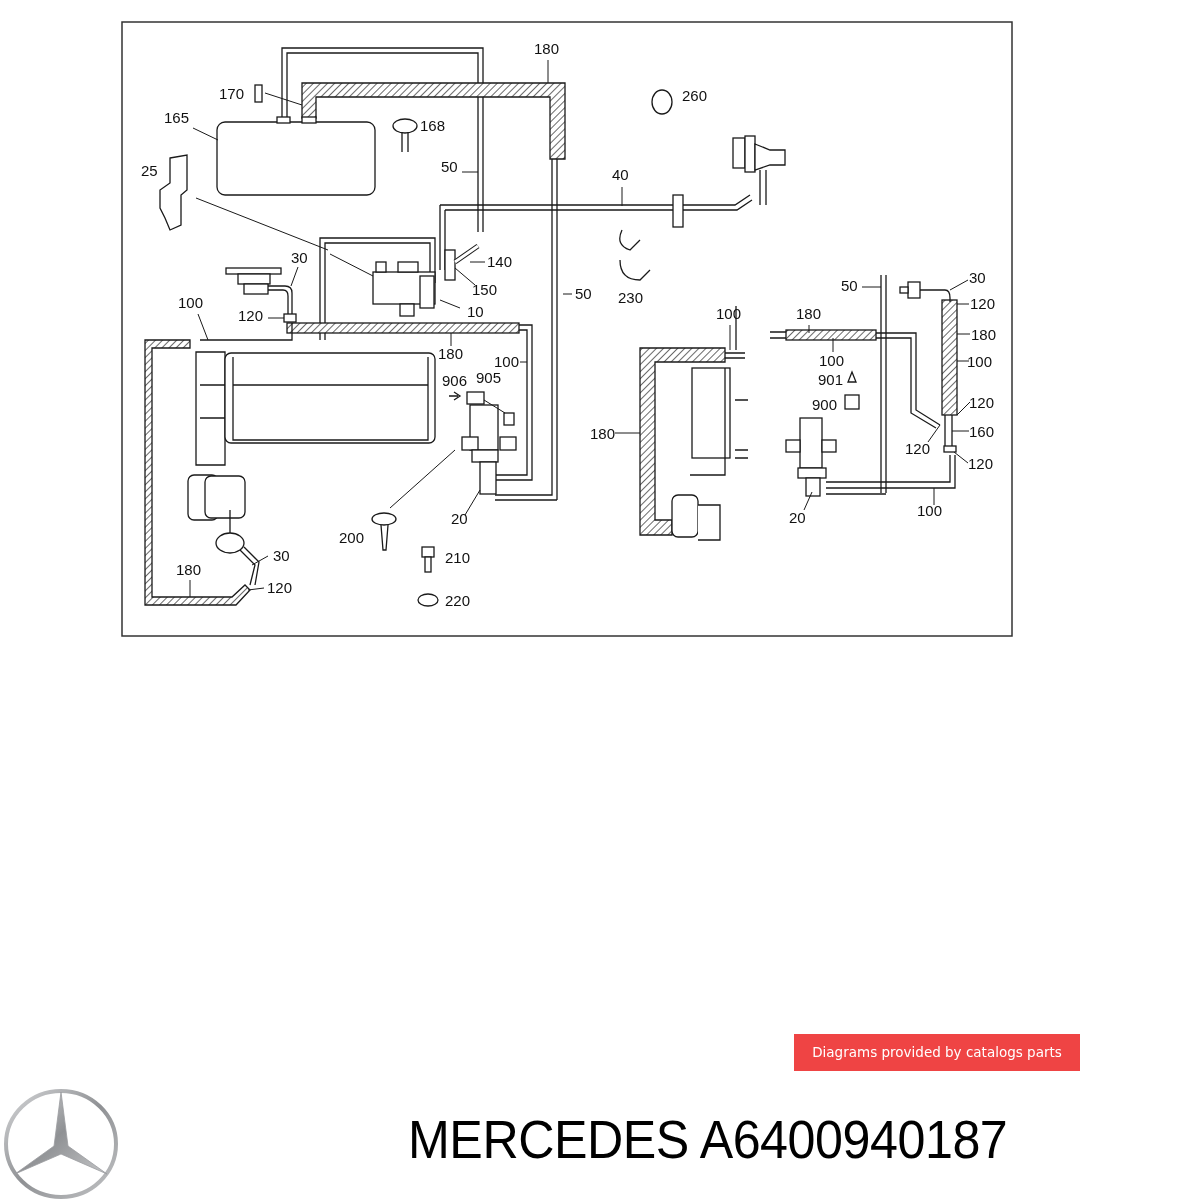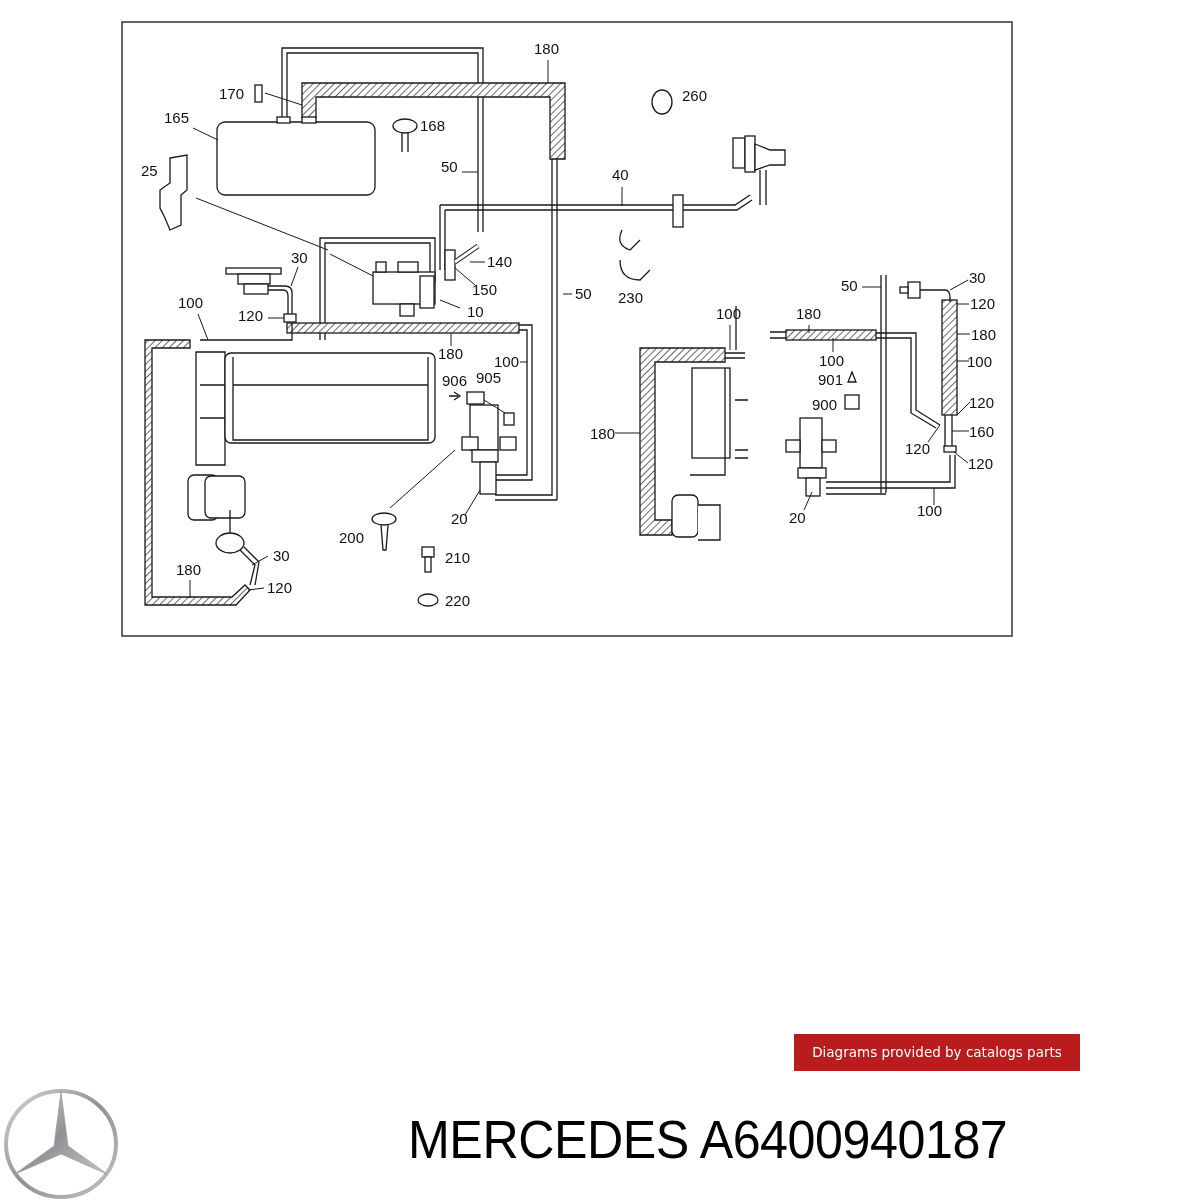--- a/index.html
+++ b/index.html
@@ -1,19 +1,19 @@
 <!DOCTYPE html>
 <html><head>
 <meta charset="utf-8">
 <style>
   html, body { margin:0; padding:0; background:#ffffff; }
   body { width:1200px; height:1200px; position:relative; overflow:hidden; font-family:"Liberation Sans", sans-serif; }
   #diagram { position:absolute; left:0; top:0; width:1200px; height:1200px; }
   .callout { font-family:"Liberation Sans", sans-serif; font-size:15px; fill:#111; }
-  .credit { position:absolute; left:794px; top:1034px; width:286px; height:37px; background:#b91c1c; color:#fff;
+  .credit { position:absolute; left:794px; top:1034px; width:286px; height:37px; background:#ef4444; color:#fff;
             font-family:"DejaVu Sans", sans-serif; font-size:13.5px; line-height:37px; text-align:center; }
   .title { position:absolute; left:408px; top:1108px; font-family:"Liberation Sans", sans-serif; font-size:54px;
            color:#000; letter-spacing:-0.5px; white-space:nowrap; transform:scaleX(0.93); transform-origin:left top; }
   .logo { position:absolute; left:2px; top:1088px; width:118px; height:112px; }
 </style>
 </head>
 <body>
 
 <svg id="diagram" viewBox="0 0 1200 1200" xmlns="http://www.w3.org/2000/svg">
   <defs>

